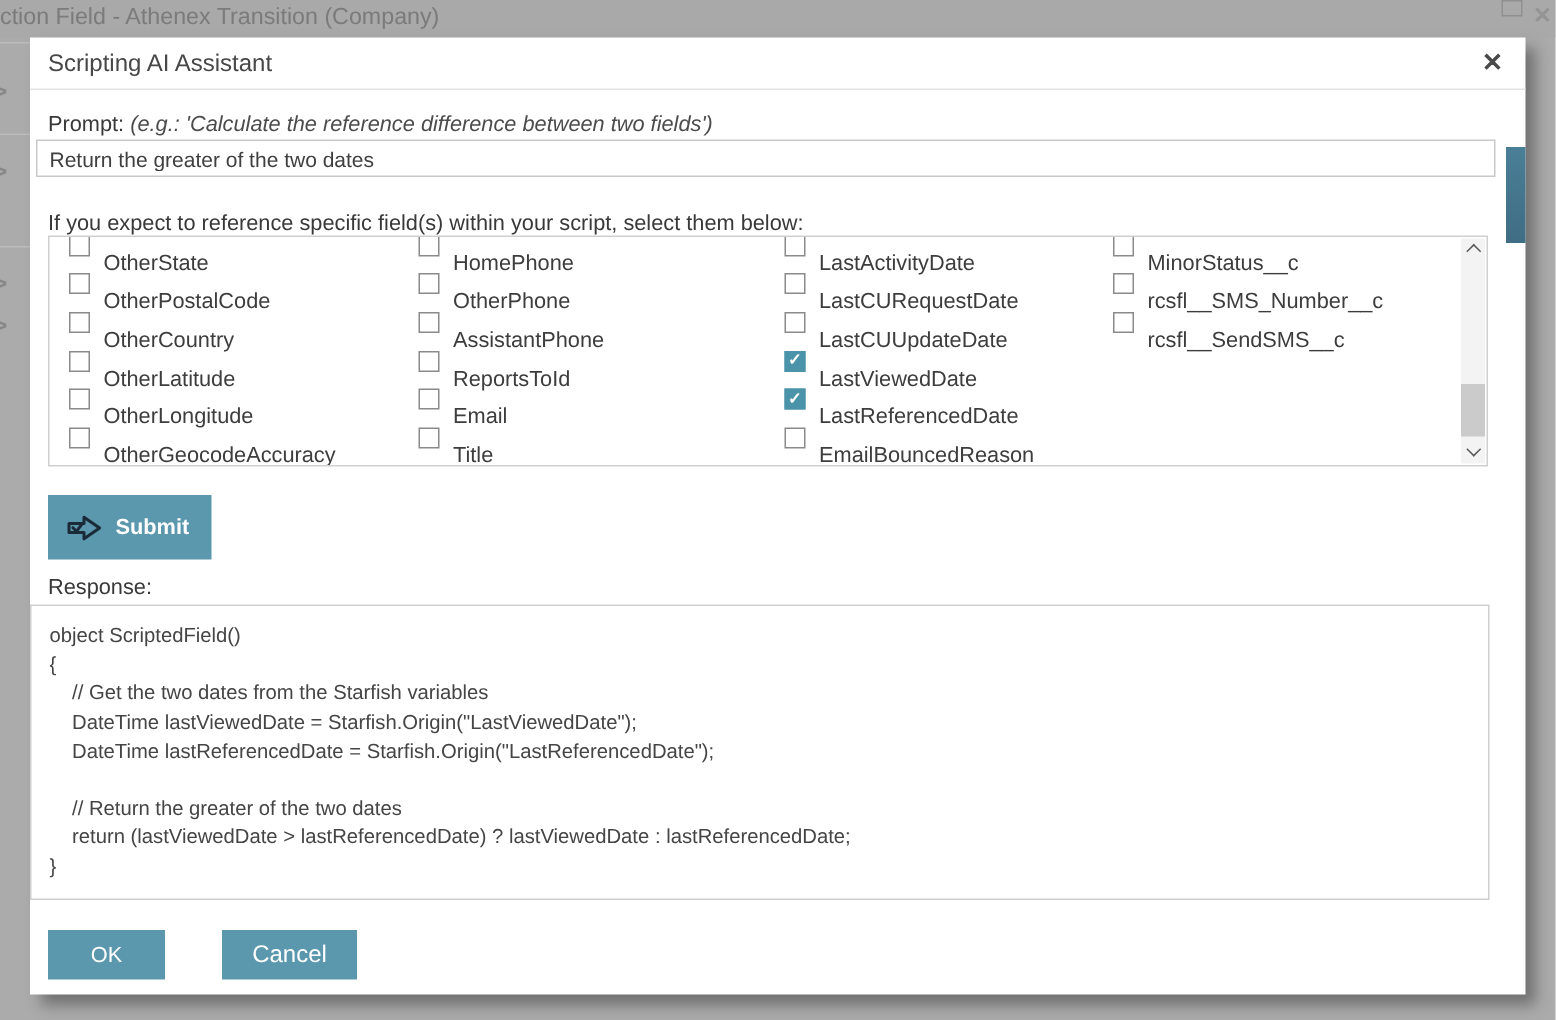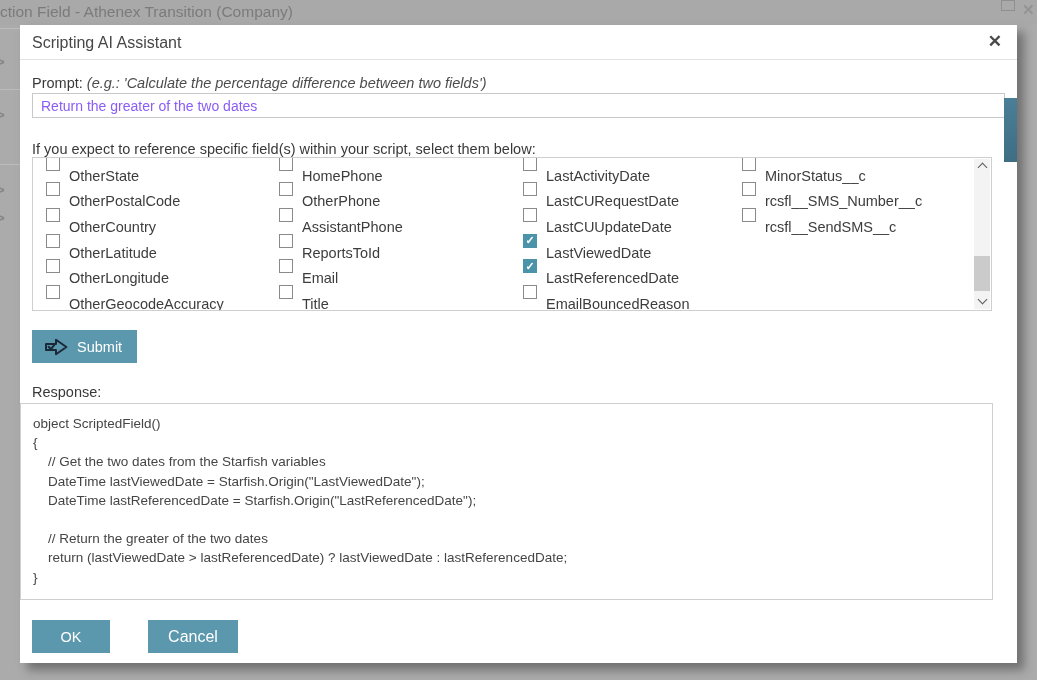--- a/index.html
+++ b/index.html
@@ -22,23 +22,23 @@
 
   
   .modal { position:absolute; left:20px; top:25px; width:997px; height:638px; background:#ffffff;
     box-shadow:7px 7px 9px rgba(55,55,55,0.5); z-index:10; }
   .modal-header { position:absolute; top:0; left:0; right:0; height:35px; border-bottom:1px solid #e3e3e3; }
   .modal-title { position:absolute; left:12px; top:9px; font-size:16px; color:#474747; }
   .modal-close { position:absolute; right:15px; top:6px; font-size:17px; font-weight:bold; color:#4a4a4a; cursor:pointer; }
 
   .prompt-row { position:absolute; left:12px; top:50px; font-size:14.5px; color:#393939; }
   .prompt-hint { font-style:italic; color:#4c4c4c; }
-  .prompt-input { position:absolute; left:12px; top:68px; width:973px; height:25px;
+  .prompt-input { position:absolute; left:4px; top:68px; width:973px; height:25px;
     border:1px solid #c9c9c9; padding:0 8px; font-family:"Liberation Sans",sans-serif;
-    font-size:14px; color:#8b5cf6; outline:none; }
+    font-size:14px; color:#404040; outline:none; }
 
   .fields-label { position:absolute; left:12px; top:116px; font-size:14.5px; color:#393939; }
   .fields-box { position:absolute; left:12px; top:132px; width:960px; height:154px;
     border:1px solid #cfcfcf; overflow:hidden; }
   .fields-cols { display:flex; margin-top:-7px; padding-left:13px; }
   .fcol-0 { width:233px; } .fcol-1 { width:244px; } .fcol-2 { width:219px; } .fcol-3 { width:200px; }
   .frow { display:flex; align-items:center; height:25.6px; gap:9px; }
   .cb { width:14px; height:14px; border:1px solid #8a8a8a; background:#ffffff; flex:0 0 auto;
     display:flex; align-items:center; justify-content:center; cursor:pointer;
     font-size:11px; line-height:1; color:#ffffff; }
@@ -48,22 +48,22 @@
   
   .fscroll { position:absolute; top:1px; right:1px; bottom:1px; width:16px; background:#f3f3f3; }
   .fs-arrow { position:absolute; left:0; width:16px; height:15px; cursor:pointer; }
   .fs-arrow span { position:absolute; left:4.5px; width:7px; height:7px; border-left:1.6px solid #5a5a5a; border-top:1.6px solid #5a5a5a; }
   .fs-up { top:0; } .fs-up span { top:5px; transform:rotate(45deg); }
   .fs-down { bottom:0; } .fs-down span { top:2px; transform:rotate(225deg); }
   .fs-thumb { position:absolute; left:0; top:97px; width:16px; height:35px; background:#cbcbcb; cursor:pointer; }
 
   .btn { border:none; color:#ffffff; background:#5b97ad; cursor:pointer;
     font-family:"Liberation Sans",sans-serif; }
-  .submit-btn { position:absolute; left:12px; top:305px; height:33px; padding:0 15px 0 12px;
-    display:flex; align-items:center; gap:9px; font-size:14.5px; font-weight:normal; }
+  .submit-btn { position:absolute; left:12px; top:305px; height:43px; padding:0 15px 0 12px;
+    display:flex; align-items:center; gap:9px; font-size:14.5px; font-weight:bold; }
   .submit-icon { width:24px; height:18px; display:block; }
 
   .response-label { position:absolute; left:12px; top:359px; font-size:14.5px; color:#393939; }
   .response-box { position:absolute; left:0; top:378px; width:973px; height:197px;
     border:1px solid #cfcfcf; padding:10px 12px; overflow:hidden; }
   .response-code { font-family:"Liberation Sans",sans-serif; font-size:13.5px; color:#454545;
     line-height:19.2px; white-space:pre; }
 
   .ok-btn { position:absolute; left:12px; top:595px; width:78px; height:33px; font-size:14.5px; }
   .cancel-btn { position:absolute; left:128px; top:595px; width:90px; height:33px; font-size:16px; }
@@ -89,21 +89,21 @@
 
 <div class="modal">
 
   <div class="modal-header">
     <span class="modal-title">Scripting AI Assistant</span>
     <span class="modal-close">✕</span>
   </div>
 
   <div class="prompt-row">
     <span>Prompt:</span>
-    <span class="prompt-hint">(e.g.: 'Calculate the percentage difference between two fields')</span>
+    <span class="prompt-hint">(e.g.: 'Calculate the reference difference between two fields')</span>
   </div>
   <input class="prompt-input" type="text" value="Return the greater of the two dates" style="">
 
   <div class="fields-label">If you expect to reference specific field(s) within your script, select them below:</div>
 
   <div class="fields-box">
     <div class="fields-cols" id="fields-cols">
         <div class="fcol-0">
           <div class="frow">
             <span class="cb"></span>

